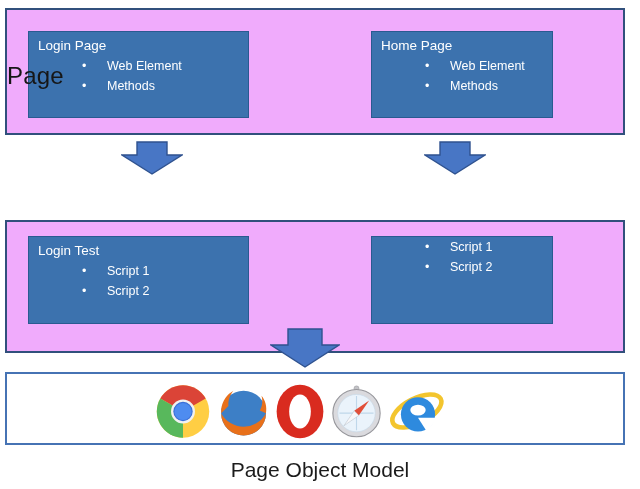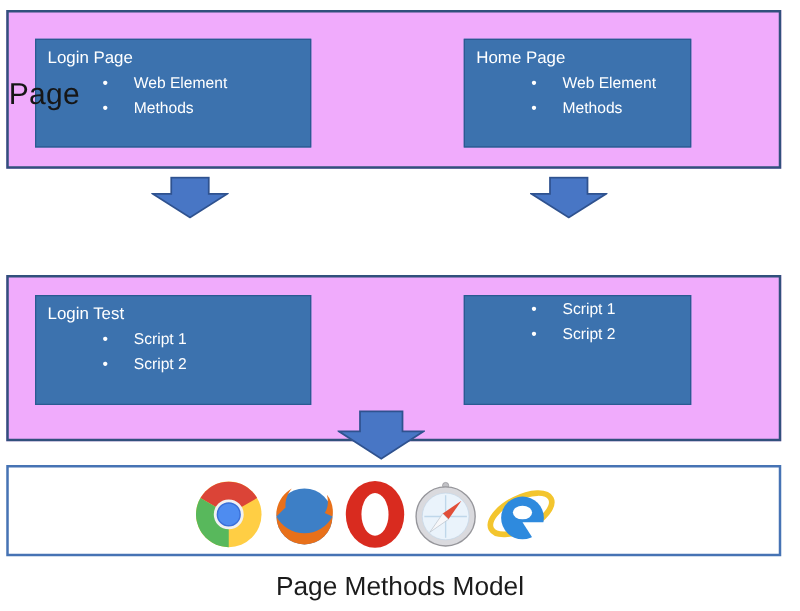--- a/index.html
+++ b/index.html
@@ -138,15 +138,15 @@
           <ellipse cx="52" cy="49" rx="47" ry="22" fill="none" stroke="#F3C52E" stroke-width="8" transform="rotate(-27 52 49)"></ellipse>
           <circle cx="54" cy="55" r="30" fill="#2E8ADE"></circle>
           <ellipse cx="54" cy="47.5" rx="13.5" ry="9.5" fill="#ffffff"></ellipse>
           <path d="M54,61 L88,61 L70,86 Z" fill="#ffffff"></path>
         </svg>
       </span>
 
     </div>
   </section>
 
-  <div class="caption">Page Methods Model</div>
+  <div class="caption">Page Object Model</div>
 
 </div>
 
 </body></html>

